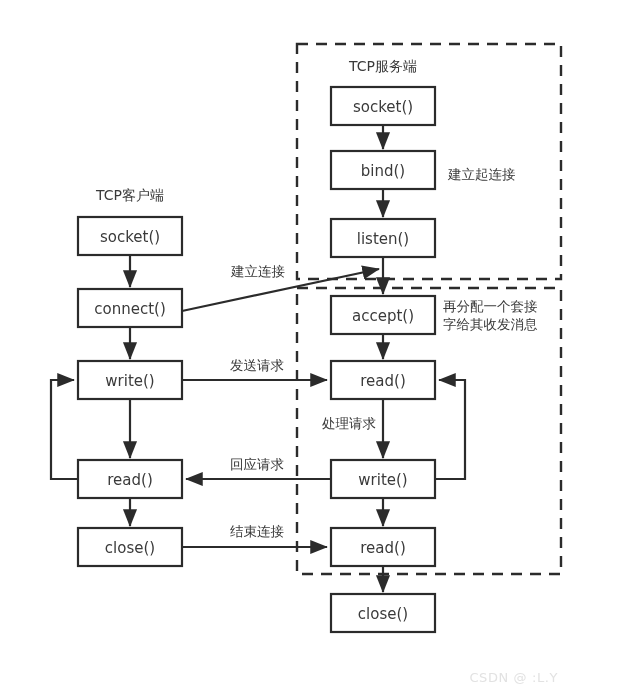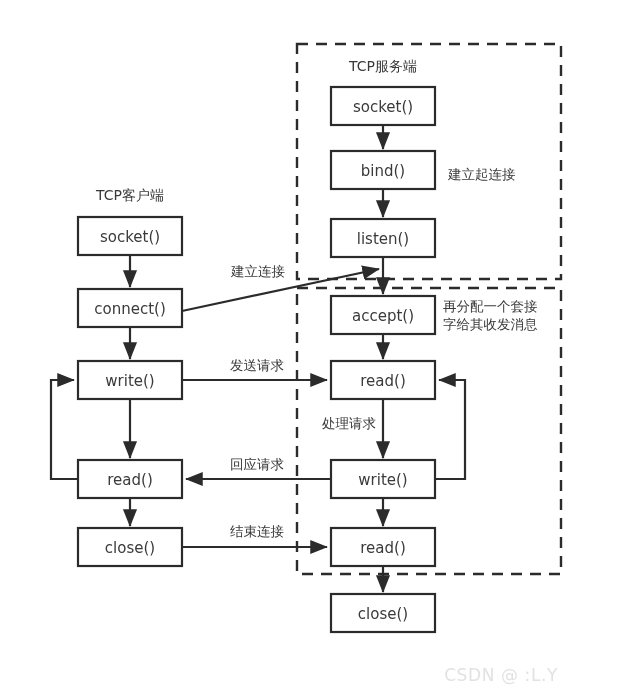--- a/index.html
+++ b/index.html
@@ -66,21 +66,21 @@
     font-size: 13.5px;
     fill: #3a3a3a;
     text-anchor: start;
     dominant-baseline: middle;
   }
   .watermark {
     position: absolute;
     right: 8px;
     bottom: 8px;
     font-family: "DejaVu Sans", "Liberation Sans", sans-serif;
-    font-size: 17px;
+    font-size: 13px;
     color: #e2e2e2;
     letter-spacing: 0.6px;
     user-select: none;
   }
 </style>
 </head>
 <body>
 
 <div id="diagram-root">
 

